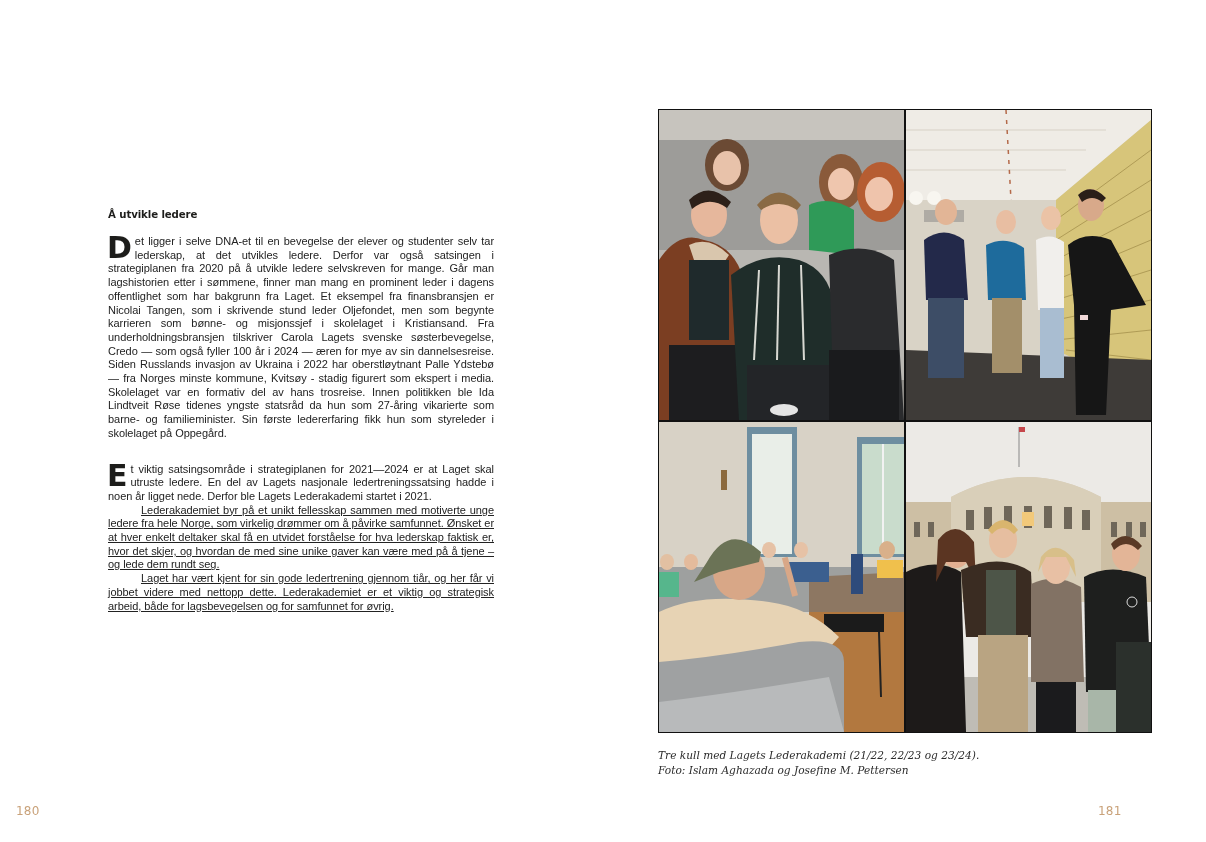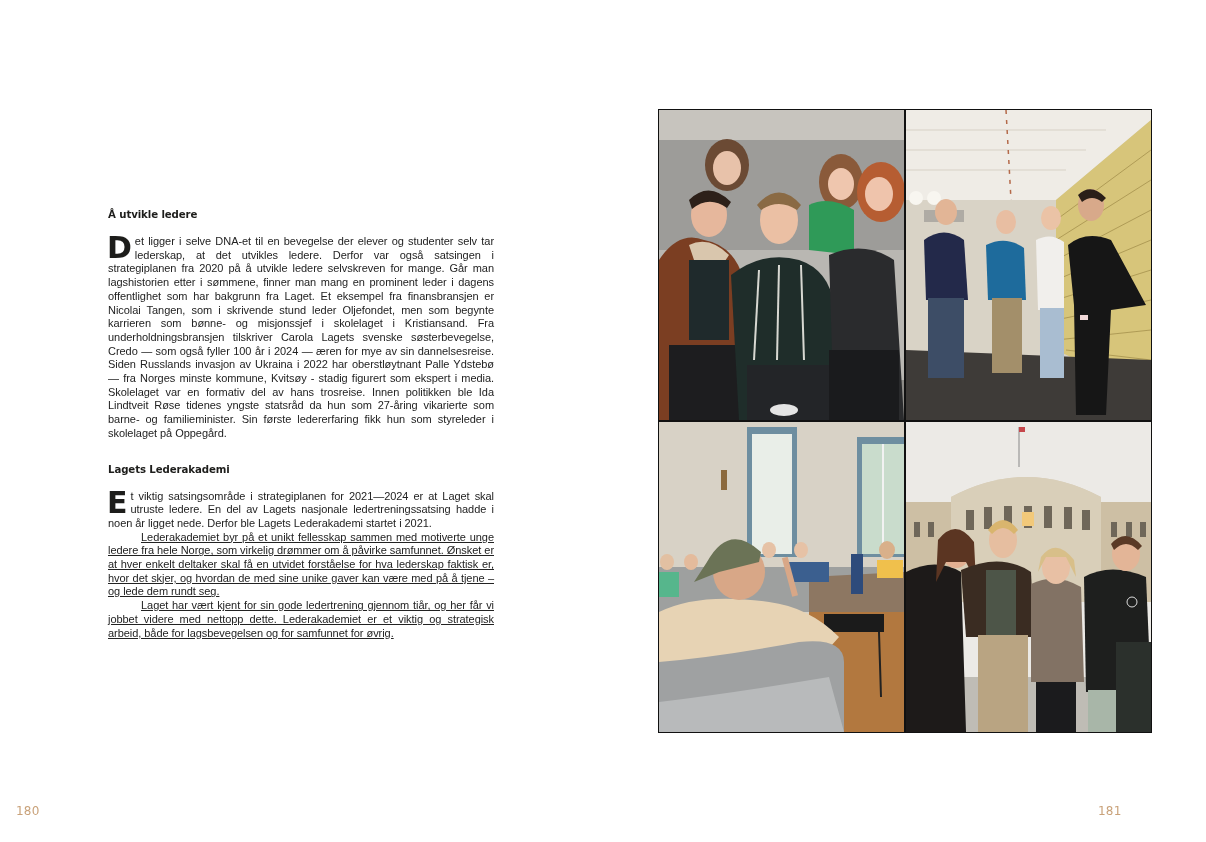--- a/index.html
+++ b/index.html
@@ -57,21 +57,20 @@
 <div class="spread">
 
   <div class="text-col">
     <h2 class="section-heading">Å utvikle ledere</h2>
     <p class="para">
       <span class="dropcap">D</span><span>et ligger i selve DNA-et til en bevegelse der elever og studenter selv tar lederskap, at det utvikles ledere. Derfor var også satsingen i strategiplanen fra 2020 på å utvikle ledere selvskreven for mange.  Går man lagshistorien etter i sømmene, finner man mang en prominent leder i dagens offentlighet som har bakgrunn fra Laget. Et eksempel fra finansbransjen er Nicolai Tangen, som i skrivende stund leder Oljefondet, men som begynte karrieren som bønne- og misjonssjef i skolelaget i Kristiansand. Fra underholdningsbransjen tilskriver Carola Lagets svenske søsterbevegelse, Credo — som også fyller 100 år i 2024 — æren for mye av sin dannelsesreise. Siden Russlands invasjon av Ukraina i 2022 har oberstløytnant Palle Ydstebø — fra Norges minste kommune, Kvitsøy - stadig figurert som ekspert i media. Skolelaget var en formativ del av hans trosreise. Innen politikken ble Ida Lindtveit Røse tidenes yngste statsråd da hun som 27-åring vikarierte som barne- og familieminister. Sin første ledererfaring fikk hun som styreleder i skolelaget på Oppegård.</span>
     </p>
 
     <div class="section-gap"></div>
 
-    <h2 class="section-heading">Lagets Lederakademi</h2>
     <p class="para">
       <span class="dropcap">E</span><span>t viktig satsingsområde i strategiplanen for 2021—2024 er at Laget skal utruste ledere. En del av Lagets nasjonale ledertreningssatsing hadde i noen år ligget nede. Derfor ble Lagets Lederakademi startet i 2021.</span>
     </p>
     <p class="para indent">Lederakademiet byr på et unikt fellesskap sammen med motiverte unge ledere fra hele Norge, som virkelig drømmer om å påvirke samfunnet. Ønsket er at hver enkelt deltaker skal få en utvidet forståelse for hva lederskap faktisk er, hvor det skjer, og hvordan de med sine unike gaver kan være med på å tjene – og lede dem rundt seg.</p>
     <p class="para indent">Laget har vært kjent for sin gode ledertrening gjennom tiår, og her får vi jobbet videre med nettopp dette. Lederakademiet er et viktig og strategisk arbeid, både for lagsbevegelsen og for samfunnet for øvrig.</p>
   </div>
 
   <div class="folio left">180</div>
 
   <div class="photo-grid">
@@ -238,16 +237,18 @@
         <rect x="182" y="268" width="28" height="42" fill="#a8b6a8"></rect>
         <rect x="210" y="220" width="35" height="90" fill="#2b302c"></rect>
         <ellipse cx="220" cy="132" rx="14" ry="17" fill="#e3b597"></ellipse>
         <path d="M205 122 Q220 105 236 124 L232 128 Q220 116 208 128 Z" fill="#5a3a26"></path>
         <circle cx="226" cy="180" r="5" fill="none" stroke="#ddd" stroke-width="1"></circle>
       </svg>
     </div>
   </div>
 
   <div class="caption">
+    <div>Tre kull med Lagets Lederakademi (21/22, 22/23 og 23/24).</div>
+    <div>Foto: Islam Aghazada og Josefine M. Pettersen</div>
   </div>
 
   <div class="folio right">181</div>
 </div>
 
 </body></html>

